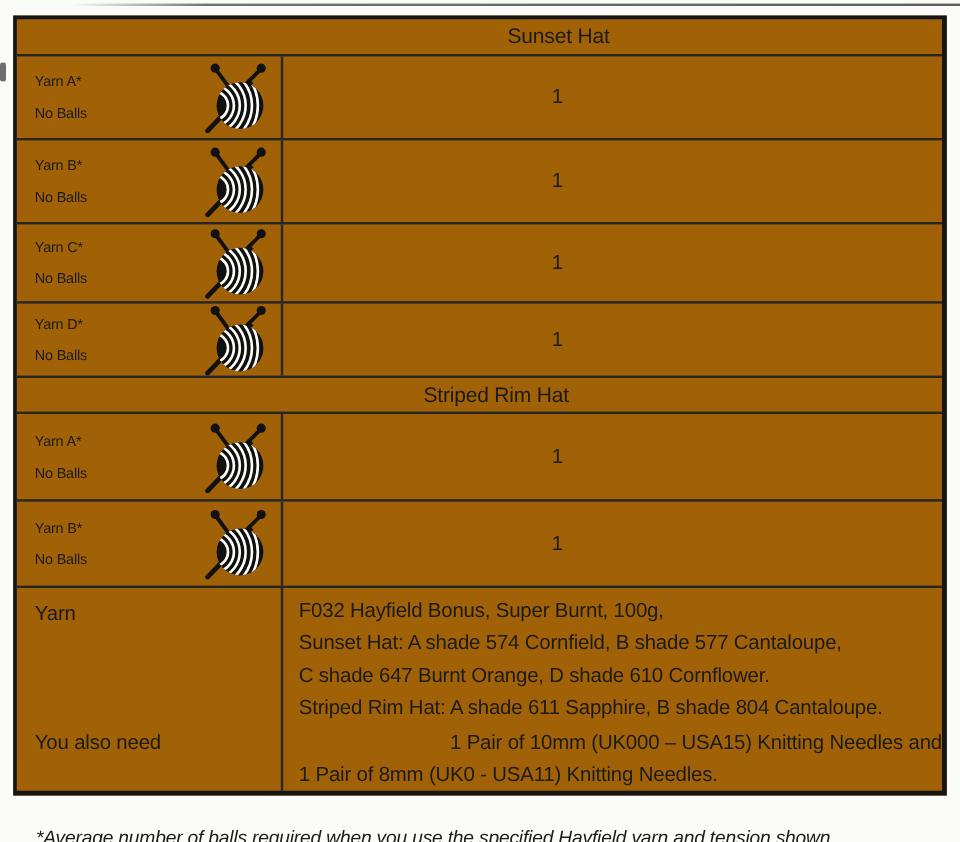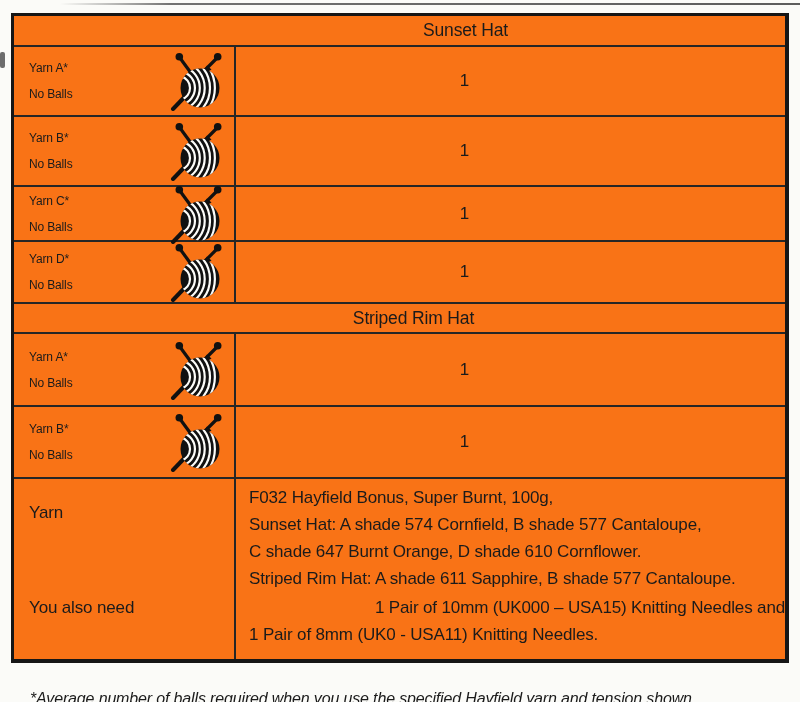--- a/index.html
+++ b/index.html
@@ -24,21 +24,21 @@
     background: #4a4a4a; border-radius: 2px; opacity: .8;
   }
 
   .pattern-table {
     position: absolute; left: 11px; top: 13px;
     width: 778px; height: 650px;
     box-sizing: border-box;
     border: 3px solid #161616;
     border-right-width: 4px;
     border-bottom-width: 4px;
-    background: #f97316;
+    background: #a16207;
     display: flex; flex-direction: column;
   }
 
   .sec-header {
     box-sizing: border-box;
     border-bottom: 2px solid #262626;
     display: flex; align-items: center; justify-content: center;
     padding-left: 132px;
     font-size: 17.5px;
   }
@@ -70,21 +70,21 @@
     flex: 1;
     display: flex;
   }
   .d-left {
     box-sizing: border-box;
     width: 222px;
     border-right: 2px solid #262626;
     position: relative;
     font-size: 17px;
   }
-  .d-left .yarn-label  { position: absolute; top: 12px;  left: 15px; margin-top: 12px; }
+  .d-left .yarn-label  { position: absolute; top: 12px;  left: 15px; }
   .d-left .also-label  { position: absolute; top: 119px; left: 15px; }
   .d-right {
     flex: 1;
     box-sizing: border-box;
     padding: 5px 0 0 13px;
     font-size: 17px;
   }
   .dline { line-height: 27px; white-space: nowrap; }
   .dline.also-first { margin-top: 2px; text-align: right; }
 
@@ -161,21 +161,21 @@
         </div>
         <svg class="yball" viewBox="0 0 54 60">
             <use href="#yarnball-sym"></use>
           </svg>
       </div>
       <div class="value-cell">
         <span class="val">1</span>
       </div>
     </div>
 
-    <div class="yrow" style="height:55px">
+    <div class="yrow" style="height:67px">
       <div class="label-cell">
         <div class="label-lines">
           <div>Yarn C*</div>
           <div>No Balls</div>
         </div>
         <svg class="yball" viewBox="0 0 54 60">
             <use href="#yarnball-sym"></use>
           </svg>
       </div>
       <div class="value-cell">
@@ -234,21 +234,21 @@
 
     <div class="details-row">
       <div class="d-left">
         <div class="yarn-label">Yarn</div>
         <div class="also-label">You also need</div>
       </div>
       <div class="d-right">
         <div class="dline">F032 Hayfield Bonus, Super Burnt, 100g,</div>
         <div class="dline">Sunset Hat: A shade 574 Cornfield, B shade 577 Cantaloupe,</div>
         <div class="dline">C shade 647 Burnt Orange, D shade 610 Cornflower.</div>
-        <div class="dline">Striped Rim Hat: A shade 611 Sapphire, B shade 577 Cantaloupe.</div>
+        <div class="dline">Striped Rim Hat: A shade 611 Sapphire, B shade 804 Cantaloupe.</div>
         <div class="dline also-first">1 Pair of 10mm (UK000 – USA15) Knitting Needles and</div>
         <div class="dline">1 Pair of 8mm (UK0 - USA11) Knitting Needles.</div>
       </div>
     </div>
 
   </div>
 
   <div class="footnote">*Average number of balls required when you use the specified Hayfield yarn and tension shown</div>
 
 </div>

